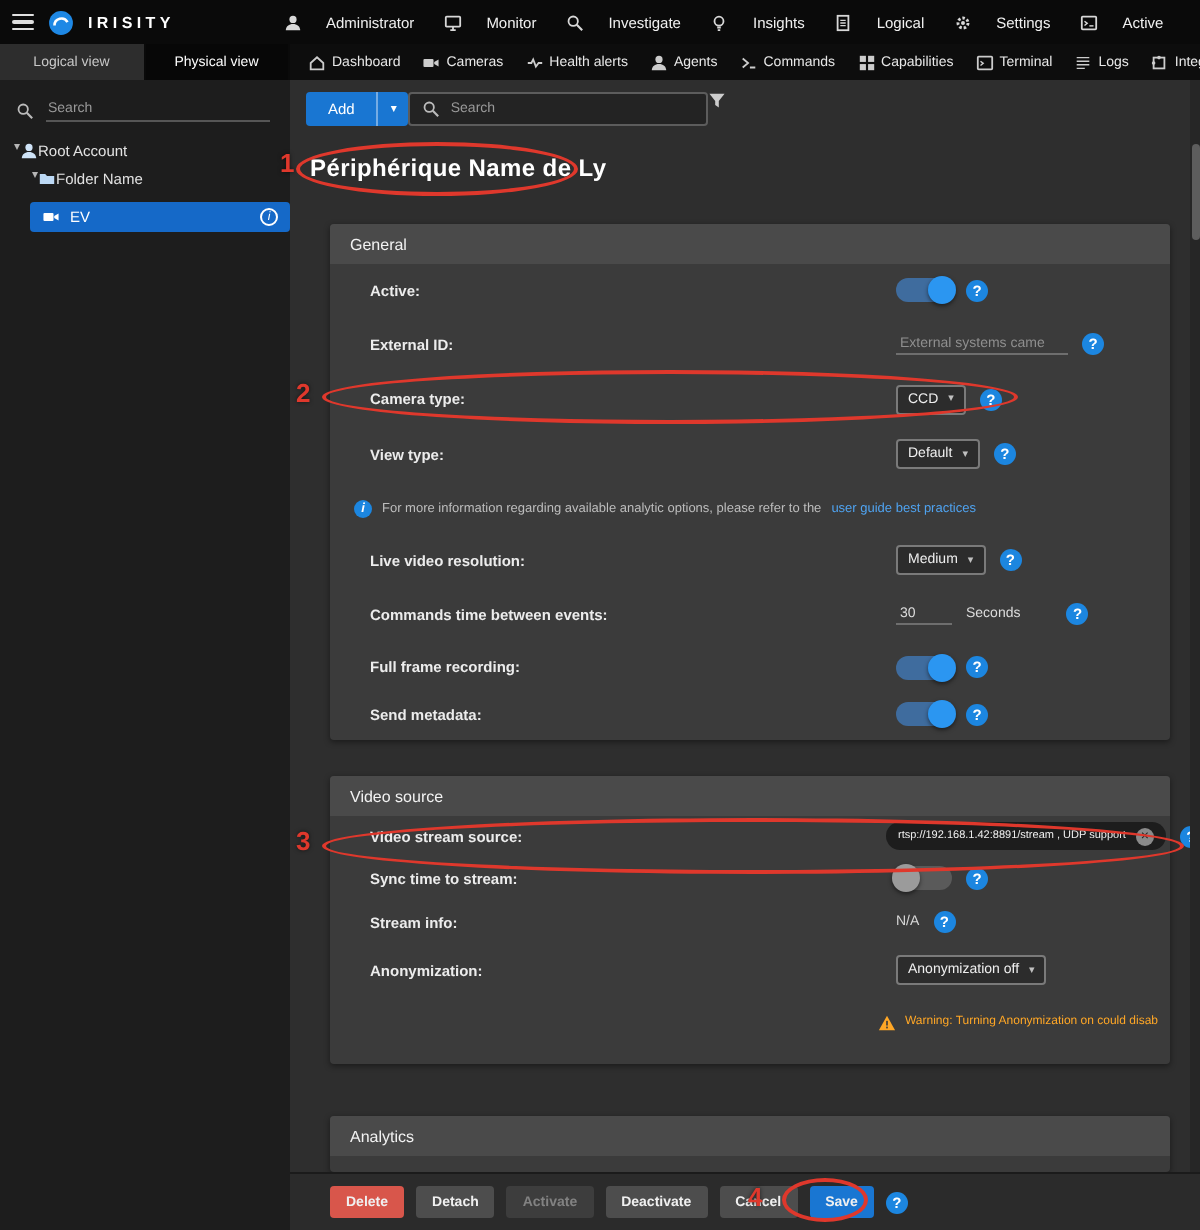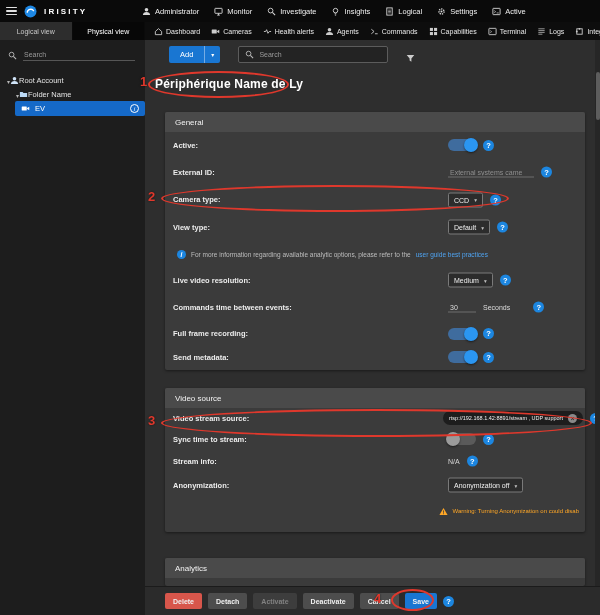--- a/index.html
+++ b/index.html
@@ -8,62 +8,62 @@
   svg{display:block}
   .i{width:9px;height:9px;flex:none}
 
   
   .topbar{position:absolute;top:0;left:0;right:0;height:22px;background:#0a0a0a;display:flex;align-items:center;z-index:5}
   .tb-left{display:flex;align-items:center;gap:7px;padding-left:6px;width:142px;flex:none}
   .burger{width:11px;height:8px;display:flex;flex-direction:column;justify-content:space-between;cursor:pointer}
   .burger span{display:block;height:1.4px;background:#e0e0e0;border-radius:1px}
   .brand{font-size:8px;font-weight:bold;letter-spacing:2.2px;color:#fff}
   .tb-nav{display:flex;align-items:center;gap:15px;font-size:7.5px;color:#f0f0f0}
-  .tb-item{display:flex;align-items:center;gap:4px;cursor:pointer;white-space:nowrap}
+  .tb-item{display:flex;align-items:center;gap:12px;cursor:pointer;white-space:nowrap}
 
   
   .side-tabs{position:absolute;top:22px;left:0;width:145px;height:18px;display:flex;z-index:4}
   .side-tab{flex:1;display:flex;align-items:center;justify-content:center;font-size:7px;color:#c8c8c8;background:#2d2d2d;border-right:1px solid #0a0a0a;cursor:pointer}
   .side-tab.active{background:#070707;color:#fff}
   .subnav{position:absolute;top:22px;left:145px;right:0;height:18px;background:#0d0d0d;display:flex;align-items:center;gap:11px;padding-left:9px;font-size:7px;color:#e8e8e8;overflow:hidden;z-index:4}
   .sn-item{display:flex;align-items:center;gap:3px;cursor:pointer;white-space:nowrap}
 
   
   .sidebar{position:absolute;top:40px;left:0;width:145px;bottom:0;background:#1d1d1d;z-index:3}
   .side-search{display:flex;align-items:center;gap:6px;padding:9px 10px 0 8px}
   .side-search input{flex:1;min-width:0;background:transparent;border:0;border-bottom:1px solid #565656;color:#ddd;font-size:7px;padding:2px 1px;outline:none}
   .side-search input::placeholder{color:#9a9a9a}
   .tree{margin-top:10px;font-size:7.5px}
-  .tree-row{display:flex;align-items:flex-end;height:14px;padding-left:7px;color:#e2e2e2;cursor:pointer}
+  .tree-row{display:flex;align-items:flex-start;height:14px;padding-left:7px;color:#e2e2e2;cursor:pointer}
   .tree-row.lvl1{padding-left:16px}
   .caret{font-size:6px;color:#b5b5b5;line-height:1}
   .tree-sel{margin:2px 0 0 15px;height:15px;background:#1569c8;border-radius:2px;display:flex;align-items:center;gap:5px;padding:0 6px;color:#fff;font-size:7.5px;cursor:pointer}
   .info-badge{margin-left:auto;width:9px;height:9px;border:1px solid #fff;border-radius:50%;font-size:6px;font-style:italic;display:flex;align-items:center;justify-content:center}
 
   
   .main{position:absolute;top:40px;left:145px;right:0;bottom:29px;background:#2e2e2e}
-  .toolbar{position:absolute;top:6px;left:24px;display:flex;align-items:flex-end;gap:18px}
+  .toolbar{position:absolute;top:6px;left:8px;display:flex;align-items:flex-start;gap:0}
   .btn-add{display:flex;align-items:stretch;height:17px;background:#1976d2;border-radius:2px;color:#fff;font-size:7.5px;cursor:pointer;overflow:hidden}
   .btn-add .txt{display:flex;align-items:center;padding:0 11px}
   .btn-add .sep{width:1px;background:rgba(255,255,255,.4)}
   .btn-add .car{display:flex;align-items:center;padding:0 6px;font-size:6px}
   .tsearch{display:flex;align-items:center;gap:5px;width:150px;height:17px;background:#232323;border:1px solid #5c5c5c;border-radius:2px;padding:0 6px}
   .tsearch input{flex:1;min-width:0;background:transparent;border:0;outline:0;color:#ddd;font-size:7px}
   .tsearch input::placeholder{color:#9a9a9a}
   .funnel{cursor:pointer}
   .page-title{position:absolute;top:37px;left:10px;font-size:12px;color:#fff;letter-spacing:.2px}
 
   
   .card{position:absolute;left:20px;width:420px;background:#3b3b3b;border-radius:2px;box-shadow:0 1px 3px rgba(0,0,0,.45)}
   .card-h{height:20px;background:#4a4a4a;display:flex;align-items:center;padding:0 10px;font-size:8px;font-weight:normal;color:#f2f2f2;border-radius:2px 2px 0 0}
   #card-general{top:72px;height:258px}
   #card-video{top:348px;height:144px}
   #card-analytics{top:518px;height:28px}
   .row{position:relative;display:flex;align-items:center}
-  .lbl{font-size:7.5px;font-weight:bold;color:#ececec;padding-left:8px}
+  .lbl{font-size:7.5px;font-weight:bold;color:#ececec;padding-left:20px}
   .ctl{position:absolute;left:283px;top:50%;transform:translateY(-50%);display:flex;align-items:center;gap:7px}
   .ctl.wide{left:278px}
   .tgl{width:28px;height:12px;border-radius:6px;background:#3f6c9e;position:relative;cursor:pointer;flex:none}
   .tgl .knob{position:absolute;top:-1px;right:-2px;width:14px;height:14px;border-radius:50%;background:#2b96f1;box-shadow:0 1px 2px rgba(0,0,0,.5)}
   .tgl.off{background:#5a5a5a}
   .tgl.off .knob{left:-2px;right:auto;background:#9b9b9b}
   .help{width:11px;height:11px;border-radius:50%;background:#1c86e0;color:#fff;font-size:7.5px;font-weight:bold;display:flex;align-items:center;justify-content:center;cursor:pointer;flex:none}
   .sel{height:15px;background:#2c2c2c;border:1px solid #7a7a7a;border-radius:2px;display:flex;align-items:center;gap:5px;padding:0 5px;font-size:7px;color:#efefef;cursor:pointer;white-space:nowrap}
   .sel .car{font-size:5.5px;color:#c0c0c0}
   .uin{background:transparent;border:0;border-bottom:1px solid #6e6e6e;color:#ddd;font-size:7px;outline:none;padding:1px 2px}

